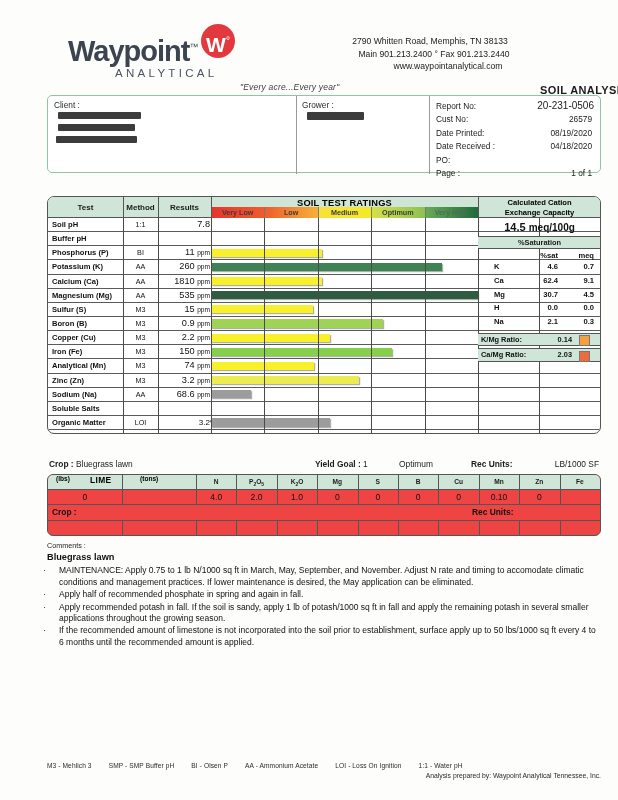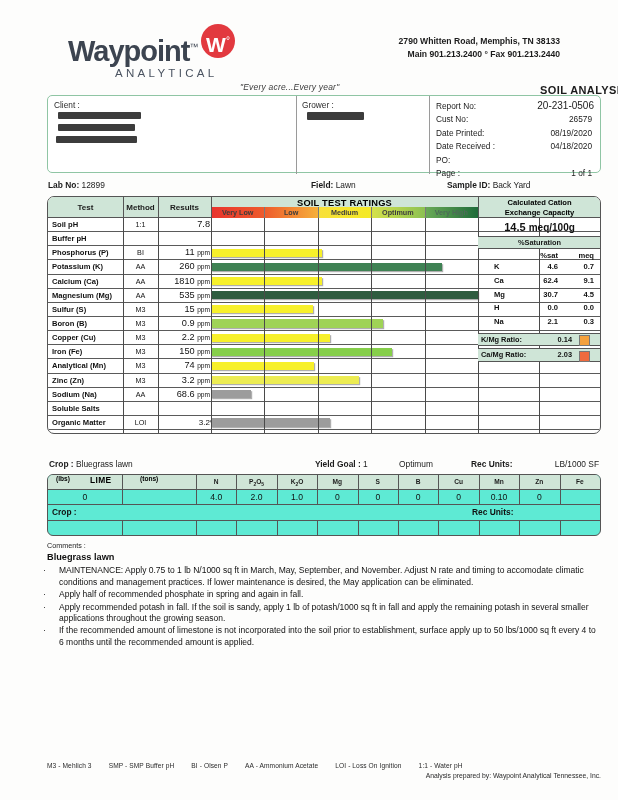--- a/index.html
+++ b/index.html
@@ -10,21 +10,21 @@
   
   .hdr{position:absolute;left:0;top:26px;width:618px;height:68px;padding-left:22px;}
   .logo-wrap{position:absolute;left:68px;top:6px;width:200px;}
   .logo-main{font-size:29px;font-weight:bold;color:#3c4450;letter-spacing:-1px;line-height:30px;font-family:"Liberation Sans",sans-serif;}
   .logo-tm{font-size:9px;vertical-align:super;font-weight:normal;}
   .logo-sub{font-size:11.5px;color:#4a5360;letter-spacing:3.3px;margin-left:47px;margin-top:1px;}
   .logo-badge{position:absolute;left:201px;top:-2px;width:34px;height:34px;border-radius:50%;
     background:#e2393f;color:#fff;font-size:21px;font-weight:bold;text-align:center;line-height:34px;}
   .logo-badge .deg{font-size:10px;vertical-align:super;font-weight:normal;}
   .tagline{position:absolute;left:240px;top:56px;font-size:8.5px;font-style:italic;color:#3a3a3a;letter-spacing:.2px;}
-  .addr{position:absolute;left:300px;top:9px;width:260px;text-align:right;font-size:8.6px;font-weight:bold;color:#1b1b1b;line-height:12.6px;}
+  .addr{position:absolute;left:300px;top:9px;width:260px;text-align:center;font-size:8.6px;font-weight:normal;color:#1b1b1b;line-height:12.6px;}
   .addr .l2{margin-left:8px;}
   .addr .l3{margin-left:36px;}
   .soil-analysis{position:absolute;right:12px;top:58px;font-size:11px;font-weight:bold;color:#1b1b1b;letter-spacing:.4px;}
 
   
   .infobox{position:absolute;left:47px;top:95px;width:554px;height:78px;border:1px solid #8fc5a4;border-radius:5px;box-sizing:border-box;background:#fff;}
   .ib-sep{position:absolute;top:0;width:1px;height:78px;background:#9a9a9a;}
   .ib-lab{position:absolute;font-size:8.3px;color:#2a2a2a;}
   .redact{position:absolute;background:#3c3c3c;border-radius:1px;}
   .ib-rows{position:absolute;left:388px;top:4px;width:162px;font-size:8.3px;color:#1b1b1b;}
@@ -85,21 +85,21 @@
   
   .fg-title{position:absolute;left:0;top:440px;width:618px;text-align:center;font-size:10.4px;font-weight:bold;color:#111;letter-spacing:.2px;}
   .fg-line{position:absolute;left:47px;top:459px;width:554px;height:12px;font-size:8.4px;color:#1b1b1b;}
   .fg-line b{font-weight:bold;}
   .fgl-crop{position:absolute;left:2px;}
   .fgl-goal{position:absolute;left:268px;}
   .fgl-opt{position:absolute;left:352px;}
   .fgl-ru{position:absolute;left:424px;}
   .fgl-units{position:absolute;right:2px;}
 
-  .ftable{position:absolute;left:47px;top:474px;width:554px;height:62px;border:1px solid #555;border-radius:6px;box-sizing:border-box;overflow:hidden;background:#5eead4;}
+  .ftable{position:absolute;left:47px;top:474px;width:554px;height:62px;border:1px solid #555;border-radius:6px;box-sizing:border-box;overflow:hidden;background:#ef4444;}
   .fh{position:relative;height:13.5px;background:#cfe5d7;border-bottom:1px solid #555;}
   .fh .fc{position:absolute;top:0;height:13.5px;line-height:13.5px;text-align:center;font-size:6.6px;font-weight:bold;color:#1b1b1b;}
   .fv{position:relative;height:14.5px;border-bottom:1px solid #555;}
   .fv .fc{position:absolute;top:0;height:14.5px;line-height:14.5px;text-align:center;font-size:8.6px;color:#111;}
   .fcrop{position:relative;height:15px;border-bottom:1px solid #555;}
   .fcrop .a{position:absolute;left:4px;line-height:15px;font-size:8.4px;font-weight:bold;color:#111;}
   .fcrop .b{position:absolute;left:424px;line-height:15px;font-size:8.4px;font-weight:bold;color:#111;}
   .fblank{position:relative;height:16px;}
   .fline{position:absolute;top:0;width:1px;background:#555;}
   .lime-l{position:absolute;left:8px;font-size:6.6px;font-weight:bold;}
@@ -128,20 +128,21 @@
   <div class="hdr">
     <div class="logo-wrap">
       <div class="logo-main"><span>Waypoint</span><span class="logo-tm">™</span></div>
       <div class="logo-sub">ANALYTICAL</div>
     </div>
     <div class="logo-badge"><span>W</span><span class="deg">°</span></div>
     <div class="tagline">"Every acre...Every year"</div>
     <div class="addr">
       <div>2790 Whitten Road, Memphis, TN 38133</div>
       <div class="l2">Main 901.213.2400 ° Fax 901.213.2440</div>
+      <div class="l3">www.waypointanalytical.com</div>
     </div>
     <div class="soil-analysis">SOIL ANALYSIS</div>
   </div>
 
   <div class="infobox">
     <div class="ib-sep" style="left:248px"></div>
     <div class="ib-sep" style="left:381px"></div>
     <div class="ib-lab" style="left:6px;top:4px">Client :</div>
     <div class="redact" style="left:10px;top:16px;width:83px;height:7px"></div>
     <div class="redact" style="left:10px;top:28px;width:77px;height:7px"></div>
@@ -169,25 +170,20 @@
             <span class="k">PO:</span>
             <span class="v"></span>
           </div>
       <div class="ib-row">
             <span class="k">Page :</span>
             <span class="v">1 of 1</span>
           </div>
     </div>
   </div>
 
-  <div class="labline">
-    <span class="ll-lab"><b>Lab No:</b> <span>12899</span></span>
-    <span class="ll-field"><b>Field:</b> <span>Lawn</span></span>
-    <span class="ll-sample"><b>Sample ID:</b> <span>Back Yard</span></span>
-  </div>
 
   <div class="mtable">
     <div class="mt-head">
       <div class="cell" style="left:0;width:75px">Test</div>
       <div class="cell" style="left:75px;width:35px">Method</div>
       <div class="cell" style="left:110px;width:53px">Results</div>
       <div class="str-title">SOIL TEST RATINGS</div>
       <div class="cec-head">
         <span>Calculated Cation</span><br><span>Exchange Capacity</span>
       </div>

